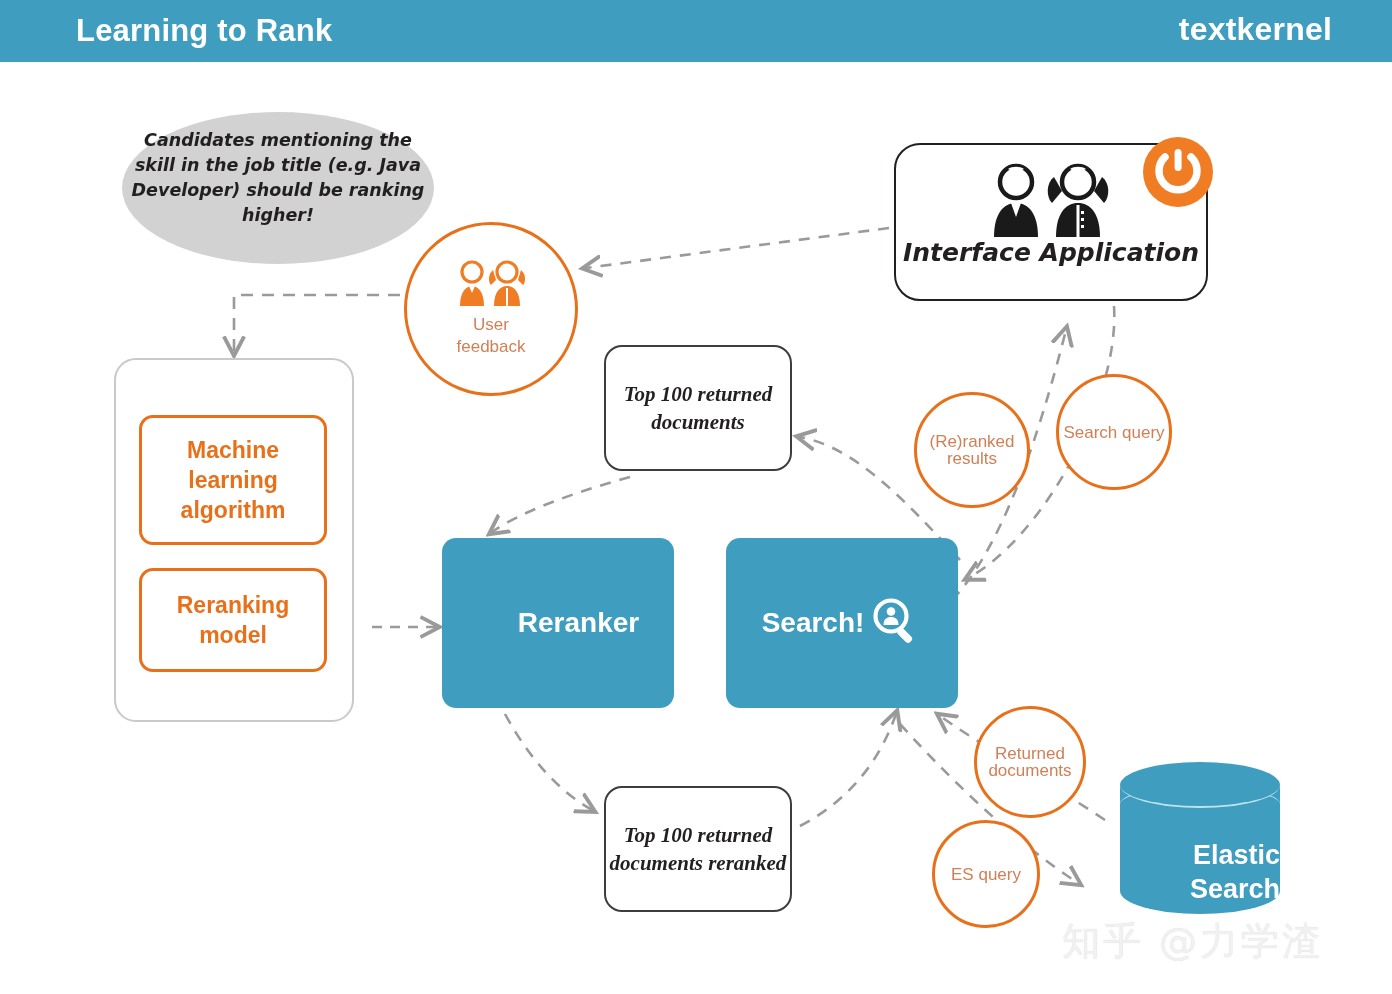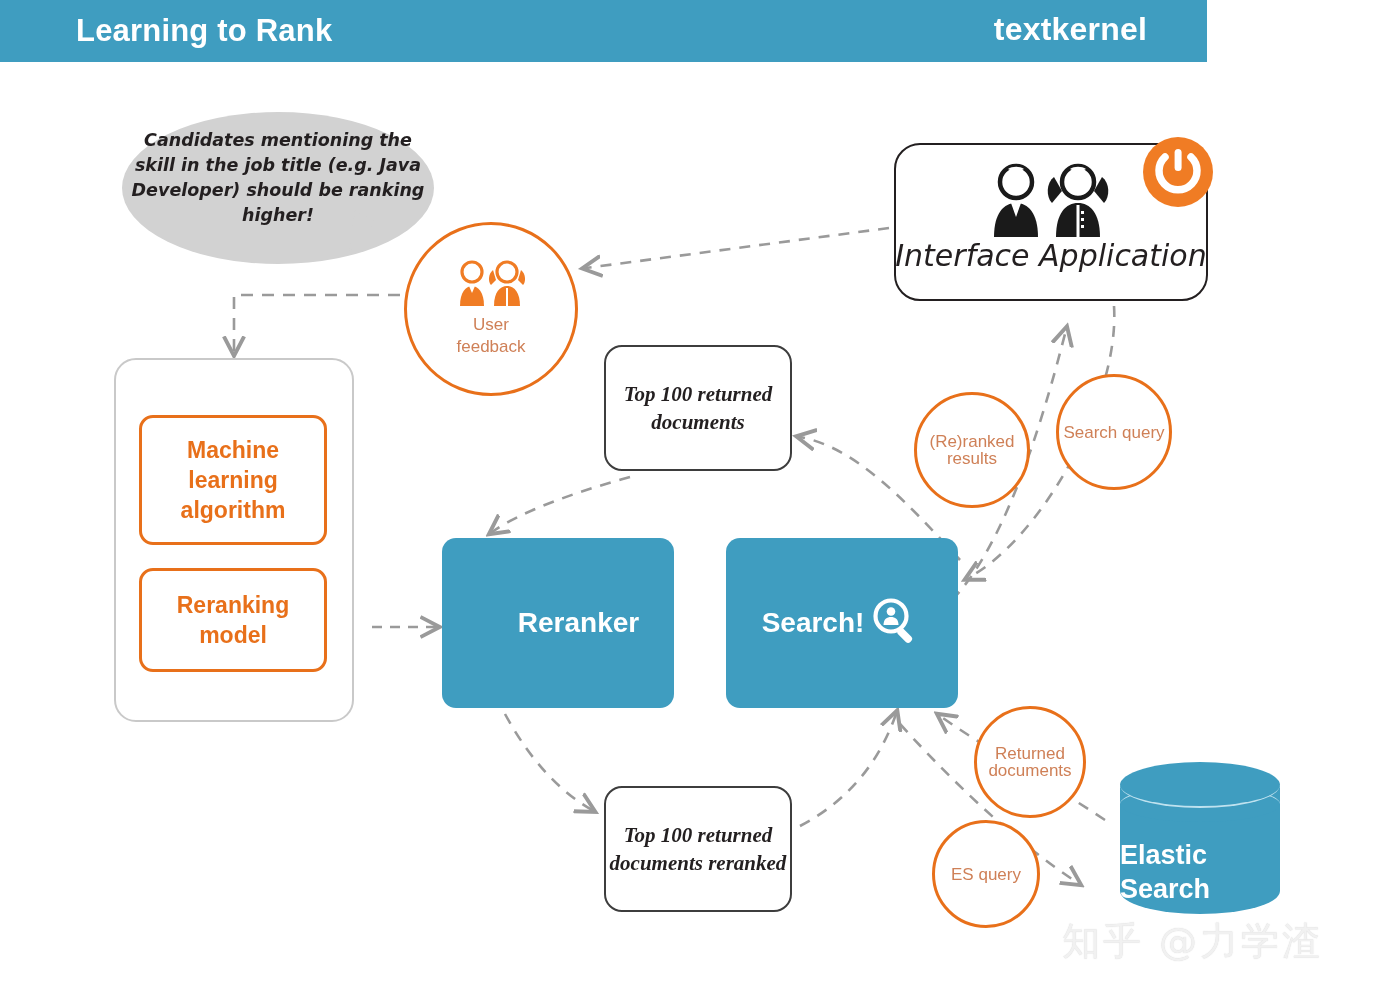--- a/index.html
+++ b/index.html
@@ -8,21 +8,21 @@
     width: 1392px; height: 994px;
     background: #ffffff;
     font-family: "Liberation Sans", sans-serif;
     overflow: hidden;
     position: relative;
   }
   #stage { position:relative; width:1392px; height:994px; background:#fff; }
 
   
   .header {
-    position:absolute; left:0; top:0; width:1207px; height:62px;
+    position:absolute; left:0; top:0; width:1392px; height:62px;
     background:#3f9dc0;
   }
   .header .title {
     position:absolute; left:76px; top:13px;
     font-size:31px; font-weight:bold; color:#ffffff;
     letter-spacing:0.2px;
     font-family:"Liberation Sans", sans-serif;
   }
   .header .brand {
     position:absolute; right:60px; top:11px;
@@ -69,22 +69,22 @@
   #returned-docs-circle    { left:974px; top:706px; width:112px; height:112px; }
   #es-query-circle         { left:932px; top:820px; width:108px; height:108px; }
 
   
   .iface {
     position:absolute; left:894px; top:143px; width:314px; height:158px;
     border:2.5px solid #231f20; border-radius:26px; background:#ffffff;
   }
   .iface-label {
     position:absolute; left:894px; top:238px; width:314px; text-align:center;
-    font-size:30px; color:#231f20;
-    font-family:"DejaVu Sans", sans-serif; font-style:italic; font-weight:400;
+    font-size:25px; color:#231f20;
+    font-family:"DejaVu Sans", sans-serif; font-style:italic; font-weight:700;
   }
   .power {
     position:absolute; left:1143px; top:137px; width:70px; height:70px;
     border-radius:50%; background:#f07c24;
   }
 
   
   .ml-container {
     position:absolute; left:114px; top:358px; width:240px; height:364px;
     border:2px solid #c9c9c9; border-radius:22px; background:#ffffff;
@@ -126,21 +126,21 @@
     position:absolute; left:1120px; top:762px; width:160px; height:46px;
     background:#3f9dc0; border-radius:50%;
     border-bottom:2px solid #bfe2ef;
   }
   .db-top2 {
     position:absolute; left:1120px; top:786px; width:160px; height:36px;
     background:#3f9dc0; border-radius:50%;
     border-top:2px solid #bfe2ef;
   }
   .db-label {
-    position:absolute; left:1120px; top:838px; width:160px; text-align:left;
+    position:absolute; left:1120px; top:838px; width:160px; text-align:right;
     color:#ffffff; font-weight:bold; font-size:27px; line-height:34px;
     z-index:5;
   }
 
   
   .watermark {
     position:absolute; left:1062px; top:916px;
     font-size:38px; color:#f1f1f1; letter-spacing:3px;
     font-family:"DejaVu Sans", sans-serif;
     text-shadow: 0 0 1px rgba(120,120,120,0.35);

